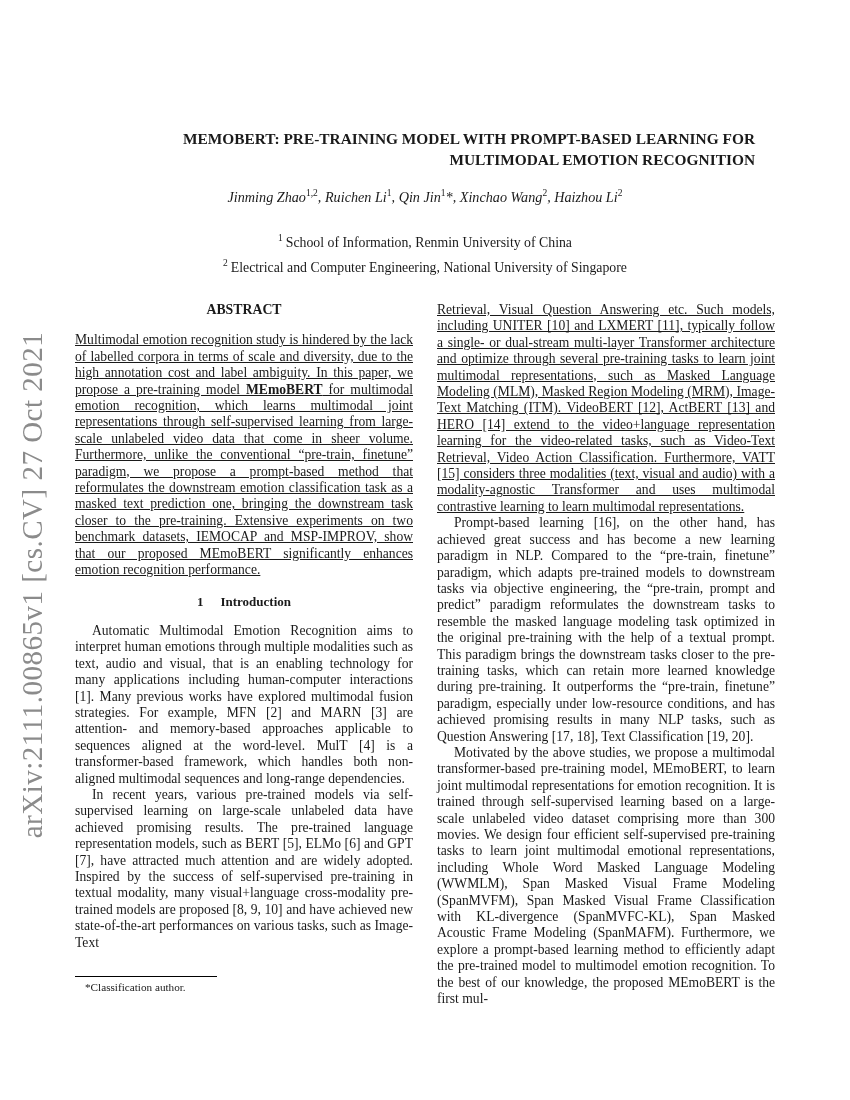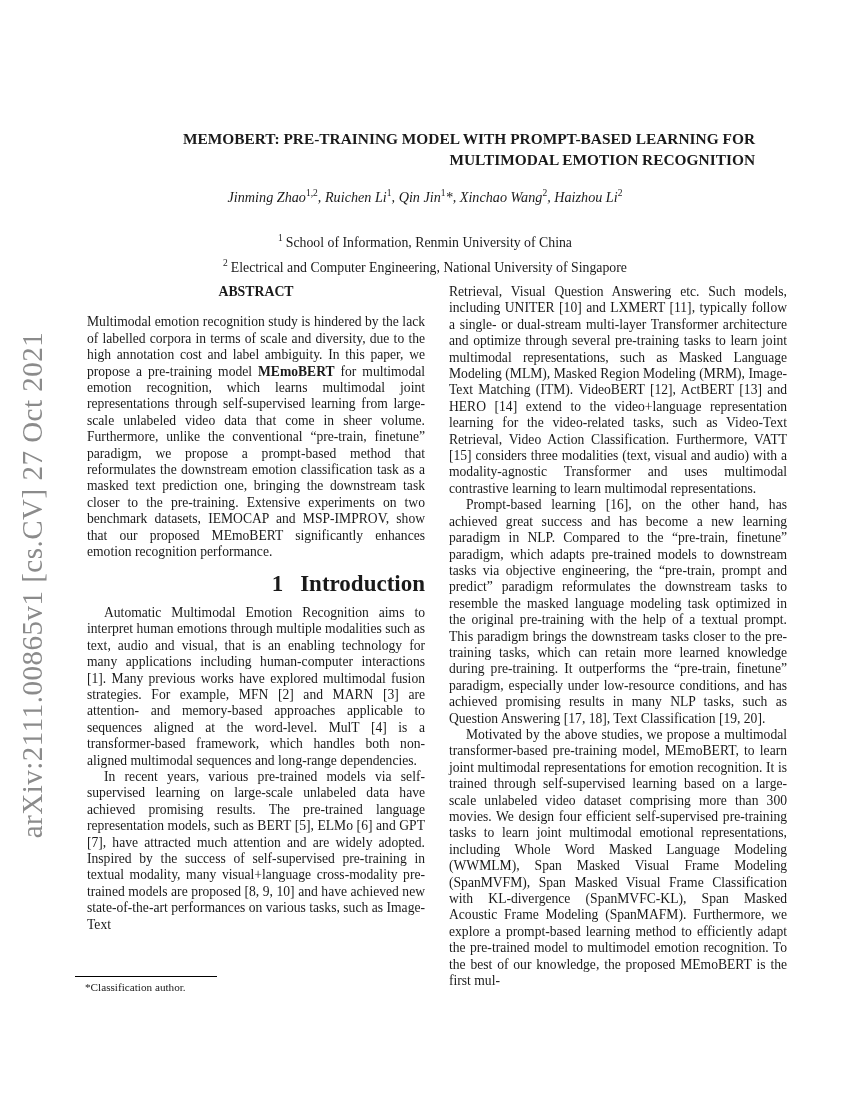--- a/index.html
+++ b/index.html
@@ -48,46 +48,45 @@
     top: 228px;
     left: 0;
     width: 100%;
     text-align: center;
     font-size: 13.8px;
     line-height: 20px;
   }
   .affiliations sup { font-size: 9.5px; margin-right: 3px; }
   .col {
     position: absolute;
-    top: 284px;
+    top: 302px;
     width: 338px;
     font-size: 13.6px;
     line-height: 16.4px;
     text-align: justify;
     hyphens: auto;
-    margin-left: 12px;
     -webkit-hyphens: auto;
   }
   .col-left  { left: 75px; }
   .col-right { left: 437px; }
   .abstract-heading {
     text-align: center;
     font-weight: bold;
     font-size: 13.8px;
     margin-bottom: 14px;
   }
   p.para { text-indent: 17px; }
-  p.noindent { text-indent: 0; }
+  p.noindent { text-indent: 0; text-decoration: underline; }
   .bold { font-weight: bold; }
   .index-terms { text-indent: 17px; margin-top: 16px; }
   .index-terms .label { font-weight: bold; font-style: italic; }
   .section-heading {
-    font-size: 23px;
+    font-size: 13px;
     font-weight: bold;
-    text-align: right;
+    text-align: center;
     margin-top: 15px;
     margin-bottom: 13px;
   }
   .section-heading .sec-num { margin-right: 17px; }
   .footnote {
     position: absolute;
     left: 75px;
     top: 976px;
     width: 338px;
     font-size: 11.2px;

